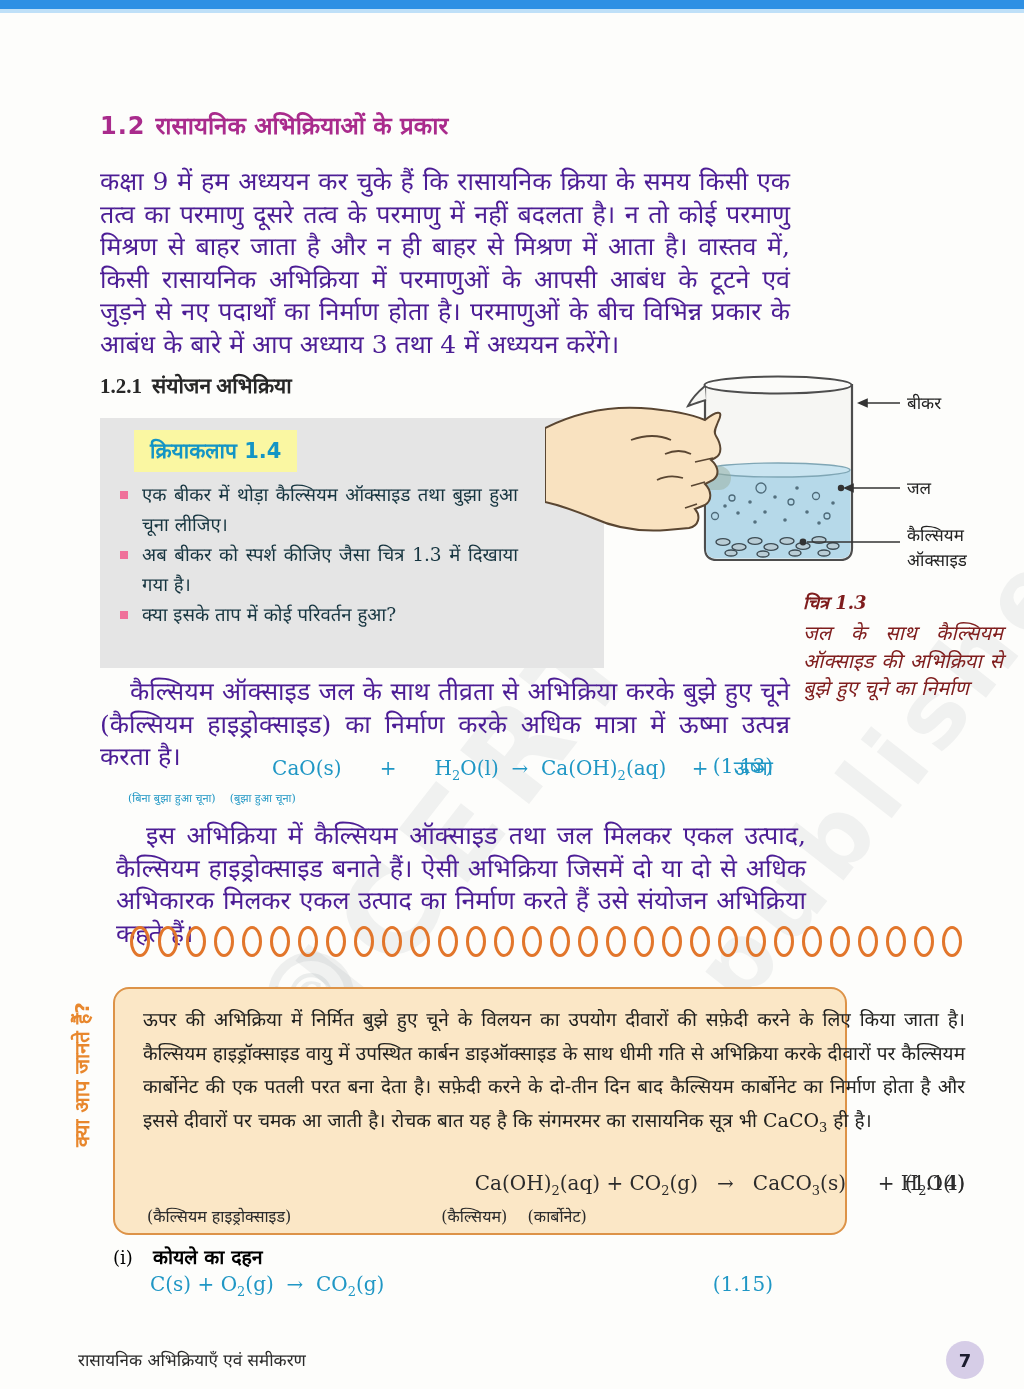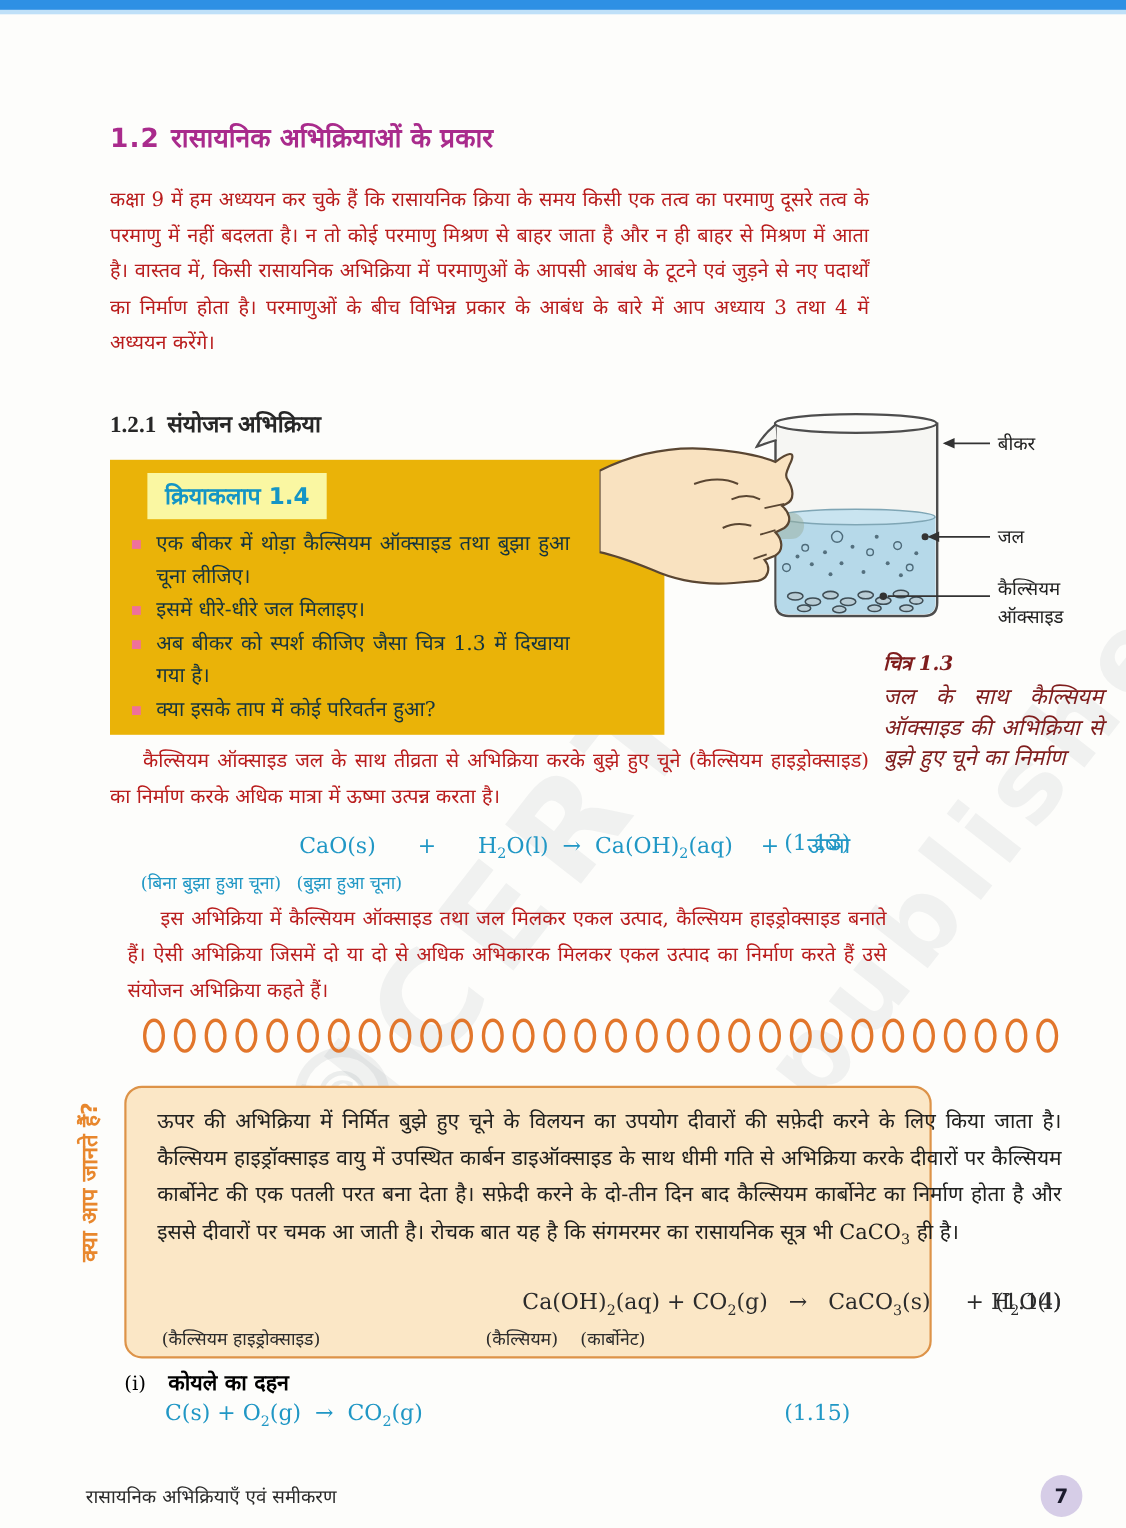--- a/index.html
+++ b/index.html
@@ -13,34 +13,34 @@
   #topbar-glow { position:absolute; left:0; top:9px; width:1024px; height:4px; background:#bfe0f8; }
 
   .section-heading {
     position:absolute; left:100px; top:108px; width:700px;
     color:#a92b8c; font-weight:bold; font-size:24px;
     font-family:"DejaVu Sans","Liberation Sans",sans-serif;
   }
   .section-heading .secnum { margin-right:10px; letter-spacing:1px; }
 
   .body-para {
-    position:absolute; font-size:18px; line-height:32.5px; text-align:justify; color:#b91c1c;
+    position:absolute; font-size:25px; line-height:32.5px; text-align:justify; color:#4c1d95;
   }
   #intro { left:100px; top:166px; width:690px; }
 
   .sub-heading {
     position:absolute; left:100px; top:371px; color:#272727; font-weight:bold; font-size:21px;
     font-family:Liberation Serif, serif;
   }
   .sub-heading .secnum { margin-right:10px; }
 
   
   #activity-box {
     position:absolute; left:100px; top:418px; width:504px; height:250px;
-    background:#eab308;
+    background:#e5e5e5;
   }
   #activity-label {
     position:absolute; left:34px; top:12px; background:#faf7a2;
     padding:6px 16px 8px 16px; color:#1495c5; font-weight:bold; font-size:21px;
     font-family:"DejaVu Sans","Liberation Sans",sans-serif;
   }
   #activity-list { position:absolute; left:18px; top:62px; width:400px; list-style:none; }
   #activity-list li {
     position:relative; padding-left:24px; font-size:18.5px; line-height:29.5px;
     color:#15343f; text-align:justify; margin-bottom:1px;
@@ -58,21 +58,21 @@
   #para2 { left:100px; top:676px; width:690px; }
   #para2 .indent, .first-indent { display:inline-block; width:30px; }
 
   
   .equation { position:absolute; font-size:20px; }
   .eq-line { white-space:pre; }
   .eq-blue, .eq-blue sub { color:#2097c5; }
   .eq-dark, .eq-dark sub { color:#2b2b2b;text-align:right; }
   .eq-num { position:absolute; right:0; top:0; }
   sub { font-size:13px; }
-  .eq-sublabels { display:flex; font-size:16px; margin-top:7px; white-space:pre; }
+  .eq-sublabels { display:flex; font-size:11px; margin-top:7px; white-space:pre; }
   #eq113 { left:128px; top:754px; width:645px;text-align:right; }
   #eq113 .eq-sublabels span:nth-child(2){ margin-left:14px; }
   #eq115 { left:150px; top:1272px; width:623px; }
 
   #para3 { left:116px; top:820px; width:690px; }
 
   
   #dyk-coils { position:absolute; left:130px; top:926px; width:848px; height:32px; display:flex; }
   #dyk-coils i {
     flex:0 0 auto; width:20px; height:31px; border:3px solid #e2762b; border-radius:50%;
@@ -144,21 +144,20 @@
   <p class="body-para" id="intro">कक्षा 9 में हम अध्ययन कर चुके हैं कि रासायनिक क्रिया के समय किसी एक तत्व का परमाणु दूसरे तत्व के परमाणु में नहीं बदलता है। न तो कोई परमाणु मिश्रण से बाहर जाता है और न ही बाहर से मिश्रण में आता है। वास्तव में, किसी रासायनिक अभिक्रिया में परमाणुओं के आपसी आबंध के टूटने एवं जुड़ने से नए पदार्थों का निर्माण होता है। परमाणुओं के बीच विभिन्न प्रकार के आबंध के बारे में आप अध्याय 3 तथा 4 में अध्ययन करेंगे।</p>
 
   <div class="sub-heading">
     <span class="secnum">1.2.1</span><span>संयोजन अभिक्रिया</span>
   </div>
 
   <div id="activity-box">
     <div id="activity-label">क्रियाकलाप 1.4</div>
     <ul id="activity-list">
       <li>एक बीकर में थोड़ा कैल्सियम ऑक्साइड तथा बुझा हुआ चूना लीजिए।</li>
-      <li>इसमें धीरे-धीरे जल मिलाइए।</li>
       <li>अब बीकर को स्पर्श कीजिए जैसा चित्र 1.3 में दिखाया गया है।</li>
       <li>क्या इसके ताप में कोई परिवर्तन हुआ?</li>
     </ul>
   </div>
 
   <svg id="figure-svg" width="462" height="238" viewBox="0 0 462 238">
 
     <path d="M160,16 L160,178 Q160,190 172,190 L295,190 Q307,190 307,178 L307,14" fill="#f6f6f3" stroke="#4d4d4d" stroke-width="2.2"></path>
 
     <path d="M160,16 Q148,26 143,36 Q154,32 161,30" fill="#f6f6f3" stroke="#4d4d4d" stroke-width="2"></path>

